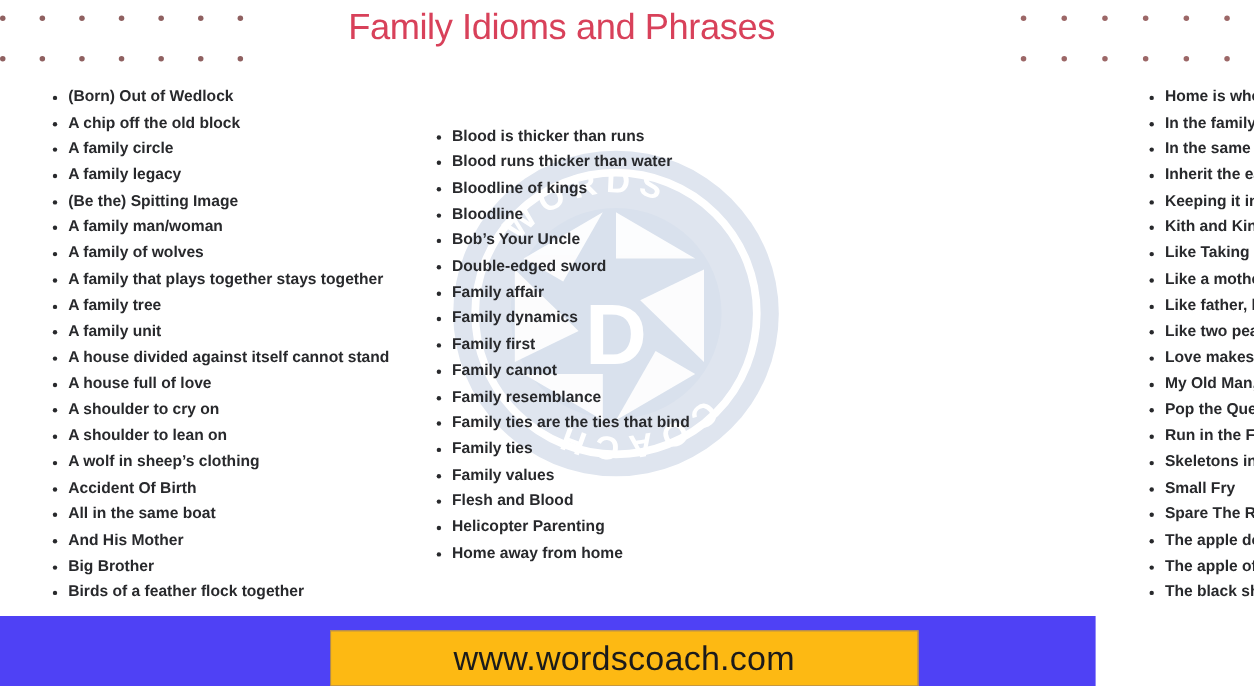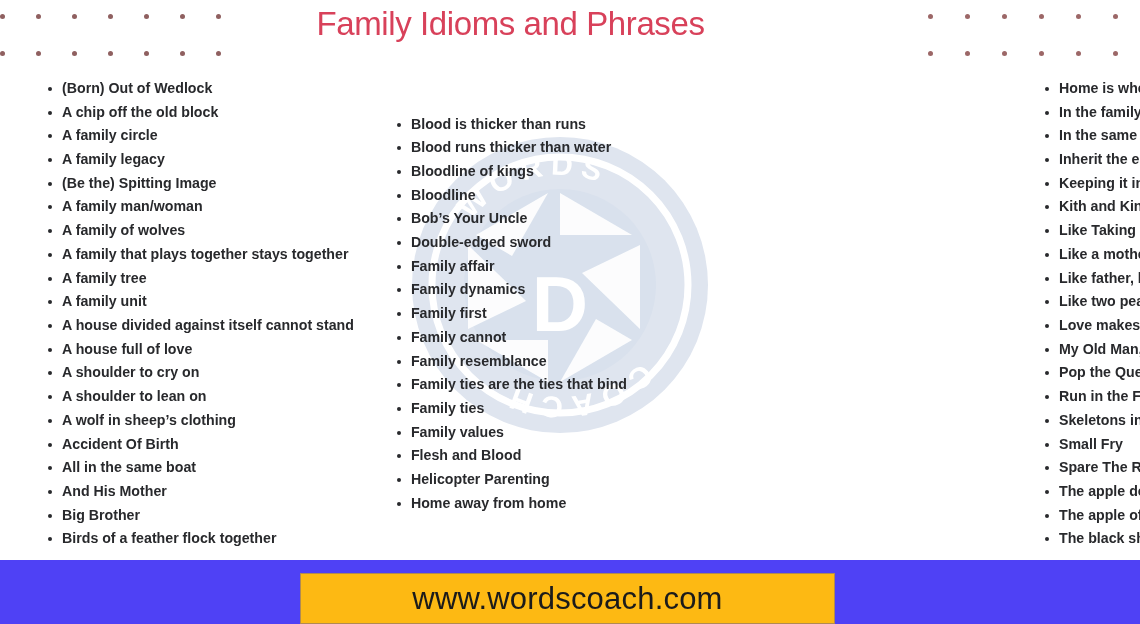--- a/index.html
+++ b/index.html
@@ -111,21 +111,21 @@
     height: 4px;
     border-radius: 50%;
     background: #28292c;
   }
 
   
   .footer {
     position: absolute;
     left: 0;
     bottom: 0;
-    width: 1140px;
+    width: 996px;
     height: 64px;
     background: #4F41F5;
     z-index: 5;
     margin-top: 44px;
   }
   .footer-url {
     position: absolute;
     left: 300px;
     top: 13px;
     width: 535px;

